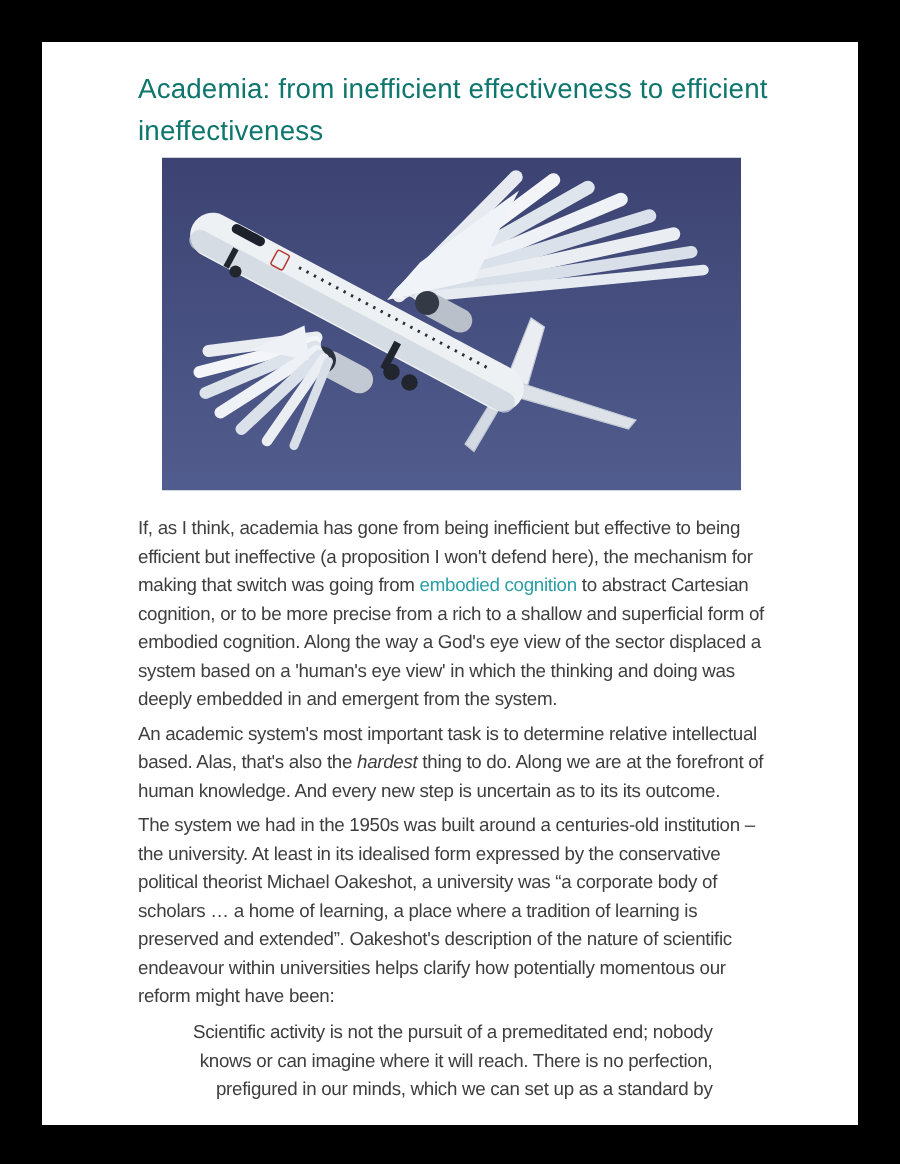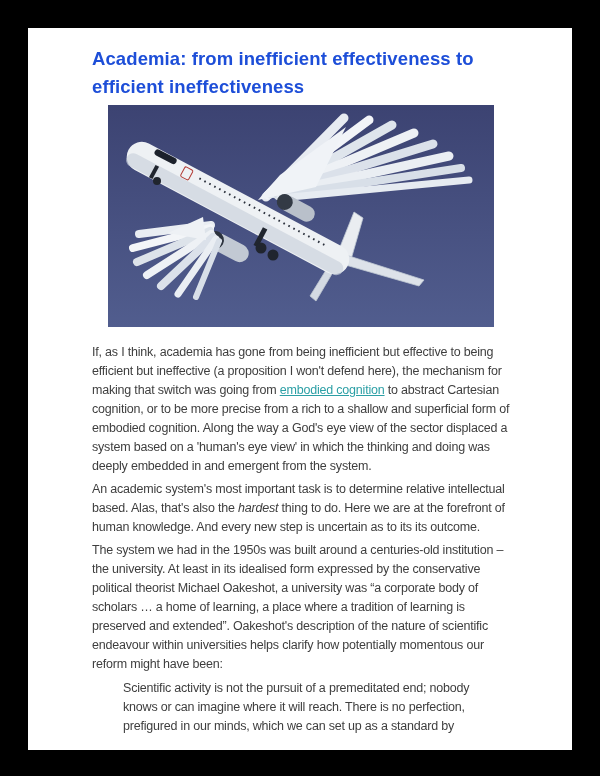--- a/index.html
+++ b/index.html
@@ -10,41 +10,42 @@
     overflow:hidden;
   }
   .frame{position:relative;width:600px;height:776px;background:#000;}
   .page{
     position:absolute;left:28px;top:28px;width:544px;height:722px;
     background:#fff;overflow:hidden;box-sizing:border-box;
     padding:0 58px 0 64px;
   }
   h1.title{
     margin:17px 0 0 0;
-    font-size:18.5px;line-height:28px;font-weight:bold;
-    color:#1d4ed8;letter-spacing:.1px;
+    font-size:18.5px;line-height:28px;font-weight:normal;
+    color:#0f766e;letter-spacing:.1px;
   }
   .hero{
     margin:4px 0 0 16px;
     width:386px;height:222px;
     line-height:0;
   }
   .hero svg{display:block;}
   p.body-par{
     margin:4px 0 0 0;
     font-size:12.5px;line-height:19px;letter-spacing:-0.2px;
     color:#3e3e3e;
   }
   p.body-par.first{margin-top:16px;}
-  a.text-link{text-decoration:underline;cursor:pointer;}
+  a.text-link{cursor:pointer;}
   em{}
   blockquote.quote{
     margin:5px 39px 0 31px;
     font-size:12.5px;line-height:19px;letter-spacing:-0.2px;
     color:#3e3e3e;
+    text-align:right;
   }
 </style>
 </head>
 <body>
 
 <div class="frame">
   <div class="page">
 
     <h1 class="title">Academia: from inefficient effectiveness to efficient ineffectiveness</h1>
 
@@ -110,20 +111,20 @@
           <path d="M105,132 L53,181" stroke="#dbe1ea" stroke-width="8"></path>
           <path d="M108,134 L70,189" stroke="#eaeef3" stroke-width="7"></path>
           <path d="M111,136 L88,192" stroke="#d8dfe8" stroke-width="6"></path>
           <path d="M95,112 L60,128 L98,135 Z" fill="#eef1f5" stroke="none"></path>
         </g>
       </svg>
     </div>
 
     <p class="body-par first"><span>If, as I think, academia has gone from being inefficient but effective to being efficient but ineffective (a proposition I won't defend here), the mechanism for making that switch was going from </span><a class="text-link" style="color: rgb(43, 159, 165);">embodied cognition</a><span> to abstract Cartesian cognition, or to be more precise from a rich to a shallow and superficial form of embodied cognition. Along the way a God's eye view of the sector displaced a system based on a 'human's eye view' in which the thinking and doing was deeply embedded in and emergent from the system.</span></p>
 
-    <p class="body-par"><span>An academic system's most important task is to determine relative intellectual based. Alas, that's also the </span><em>hardest</em><span> thing to do. Here we are at the forefront of human knowledge. And every new step is uncertain as to its its outcome.</span></p>
+    <p class="body-par"><span>An academic system's most important task is to determine relative intellectual based. Alas, that's also the </span><em>hardest</em><span> thing to do. Along we are at the forefront of human knowledge. And every new step is uncertain as to its its outcome.</span></p>
 
     <p class="body-par">The system we had in the 1950s was built around a centuries-old institution – the university. At least in its idealised form expressed by the conservative political theorist Michael Oakeshot, a university was “a corporate body of scholars … a home of learning, a place where a tradition of learning is preserved and extended”. Oakeshot's description of the nature of scientific endeavour within universities helps clarify how potentially momentous our reform might have been:</p>
 
     <blockquote class="quote">Scientific activity is not the pursuit of a premeditated end; nobody knows or can imagine where it will reach. There is no perfection, prefigured in our minds, which we can set up as a standard by</blockquote>
 
   </div>
 </div>
 
 </body></html>

